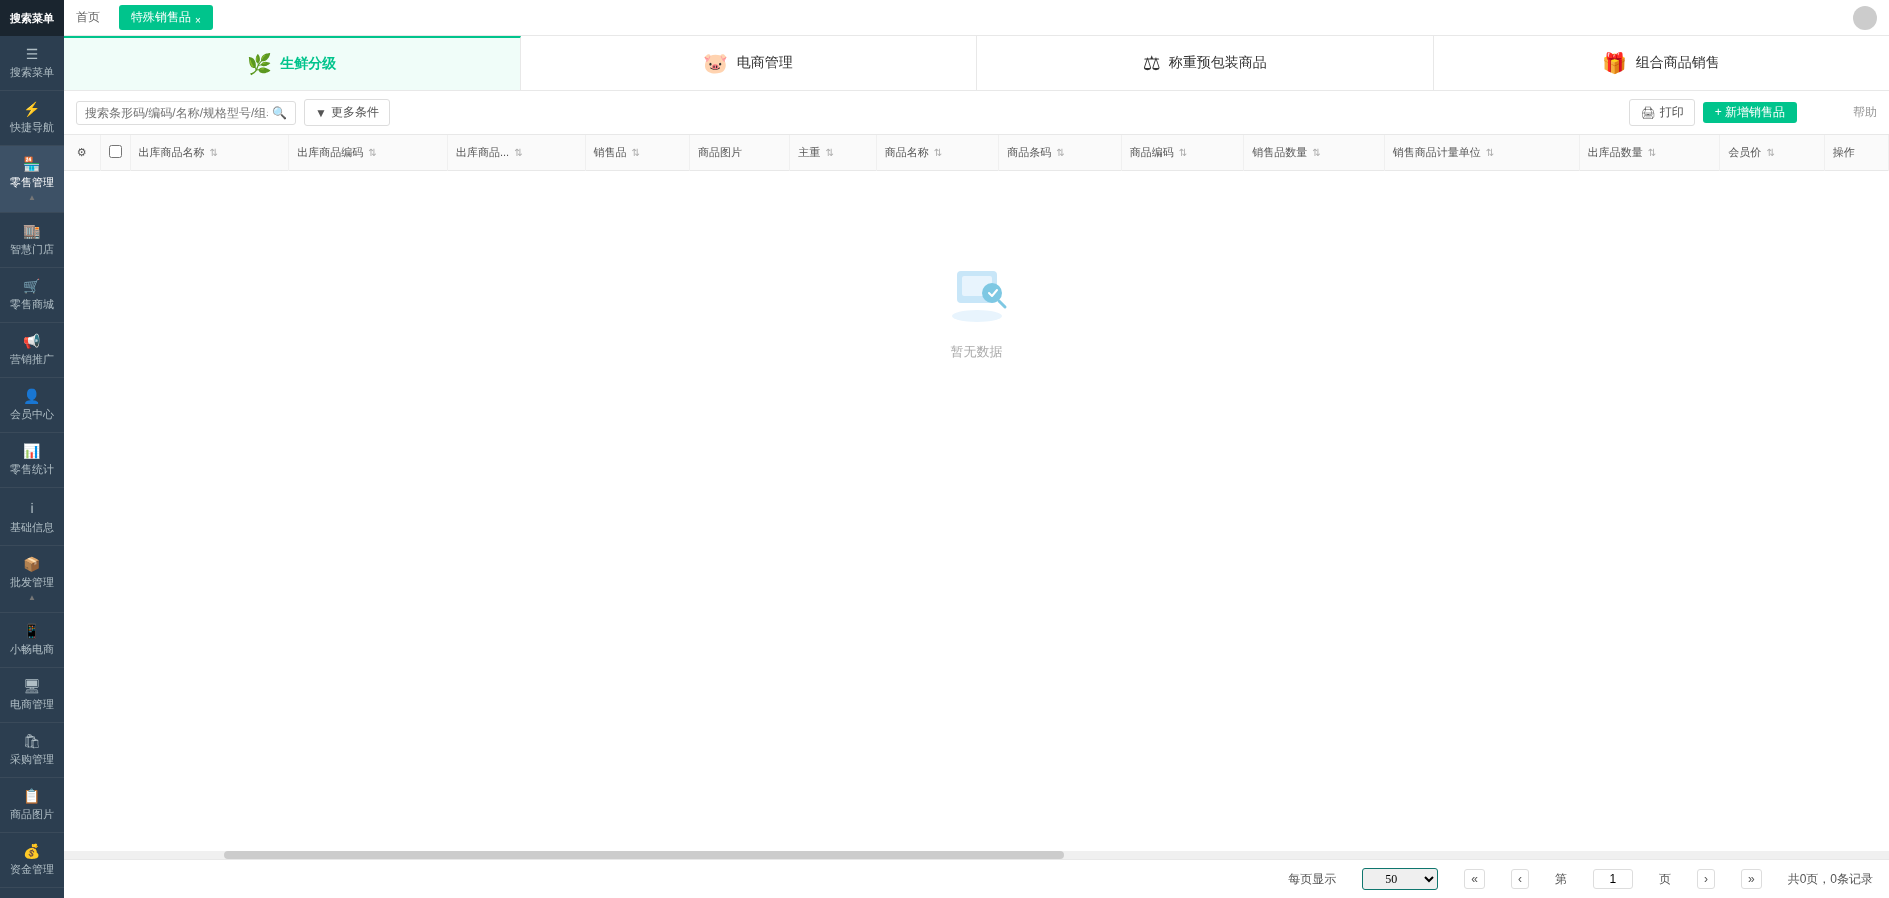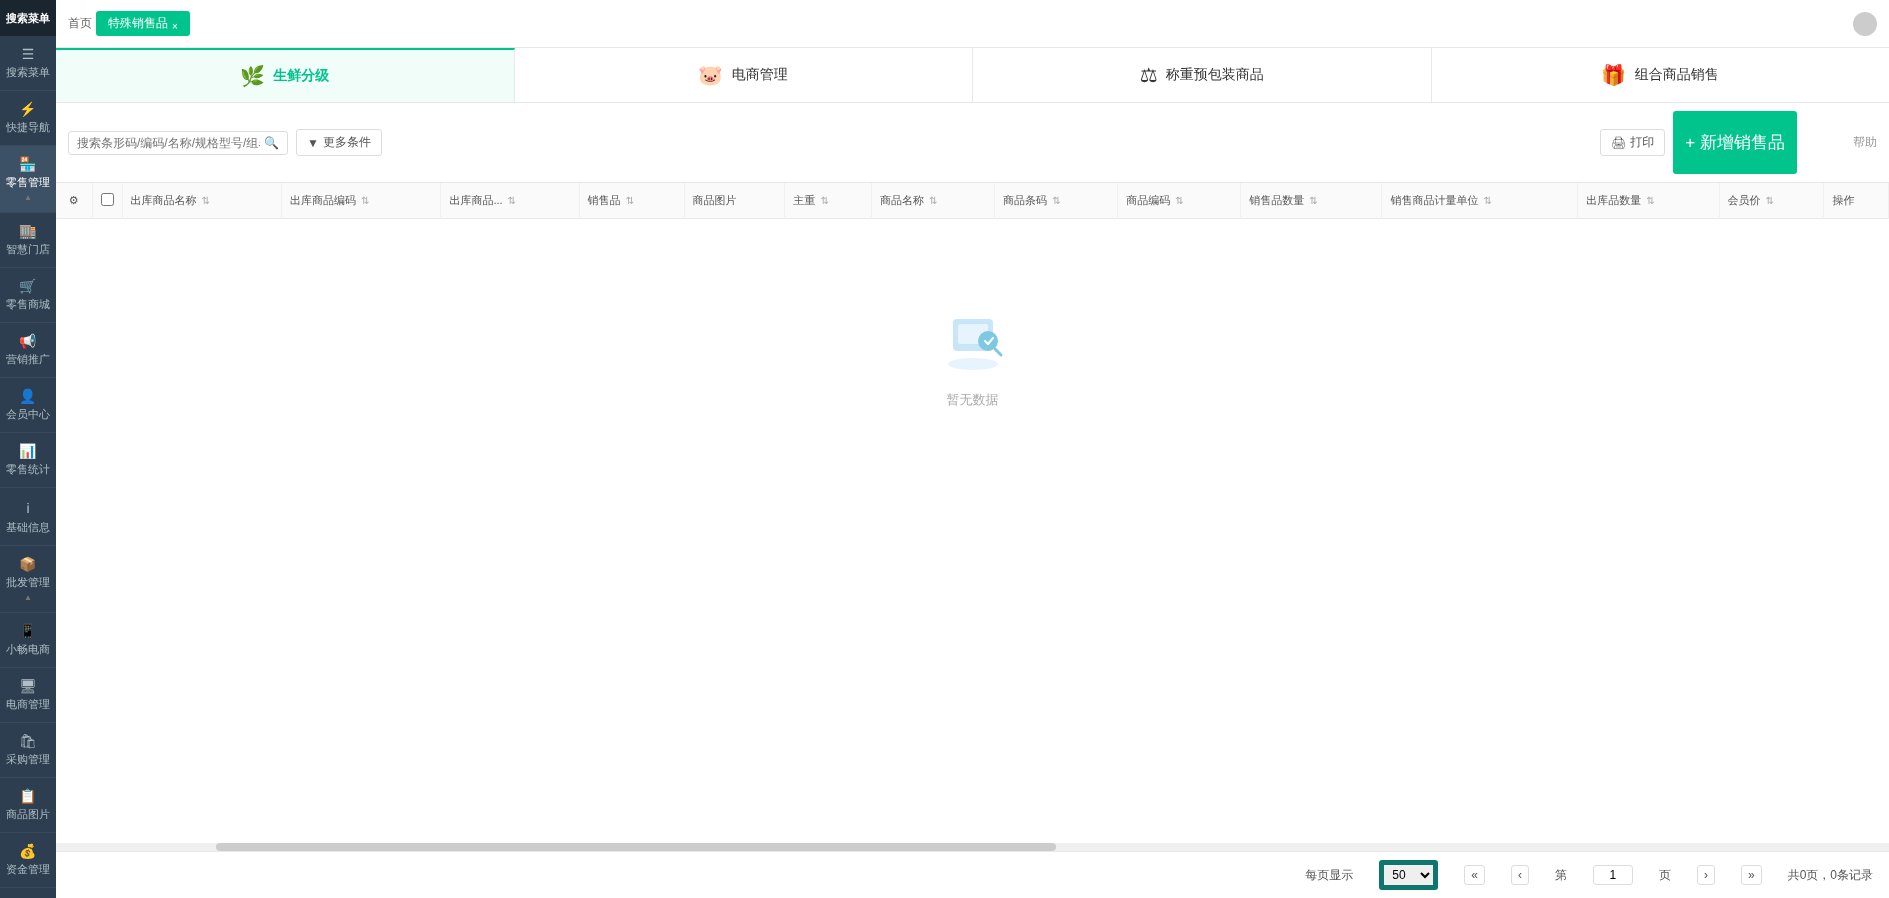--- a/index.html
+++ b/index.html
@@ -1,20 +1,20 @@
 <!DOCTYPE html>
 <html><head>
   <meta charset="utf-8">
   <style>
     * { box-sizing: border-box; margin: 0; padding: 0; }
     body { font-family: 'Microsoft YaHei', Arial, sans-serif; font-size: 12px; background: #f0f2f5; display: flex; height: 898px; overflow: hidden; }
 
     
     .sidebar {
-      width: 56px;
+      width: 64px;
       background: #2c3e50;
       color: #ccc;
       display: flex;
       flex-direction: column;
       height: 100%;
       overflow-y: auto;
       flex-shrink: 0;
     }
     .sidebar-logo {
       background: #1a252f;
@@ -52,23 +52,23 @@
       height: 100%;
       overflow: hidden;
     }
 
     
     .topbar {
       background: #fff;
       display: flex;
       align-items: center;
       padding: 0 12px;
-      height: 48px;
+      height: 36px;
       border-bottom: 1px solid #e8e8e8;
-      gap: 4px;
+      gap: 19px;
       flex-shrink: 0;
     }
     .topbar-home {
       color: #666;
       font-size: 12px;
       cursor: pointer;
     }
     .topbar-tab {
       background: #00c48c;
       color: white;
@@ -171,23 +171,23 @@
       background: white;
       cursor: pointer;
       font-size: 12px;
       color: #555;
     }
     .new-btn {
       background: #00c48c;
       color: white;
       border: none;
       border-radius: 3px;
-      padding: 20px 12px;
-      cursor: pointer;
-      font-size: 17px;
+      padding: 2px 12px;
+      cursor: pointer;
+      font-size: 12px;
       display: flex;
       align-items: center;
       gap: 4px;
     }
     .help-btn {
       color: #999;
       cursor: pointer;
       font-size: 12px;
       display: flex;
       align-items: center;
@@ -247,24 +247,25 @@
       justify-content: flex-end;
       padding: 8px 16px;
       background: #fff;
       border-top: 1px solid #e8e8e8;
       gap: 26px;
       font-size: 12px;
       color: #555;
       flex-shrink: 0;
     }
     .pagination select {
-      border: 5px solid #0f766e;
-      border-radius: 3px;
-      padding: 2px 4px;
-      font-size: 12px;
+      border: 1px solid #0f766e;
+      border-radius: 3px;
+      padding: 2px 18px;
+      font-size: 12px;
+      font-family: Liberation Serif, serif;
     }
     .pagination .page-btn {
       border: 1px solid #ddd;
       border-radius: 3px;
       padding: 2px 6px;
       cursor: pointer;
       background: white;
       color: #555;
       font-size: 12px;
     }

